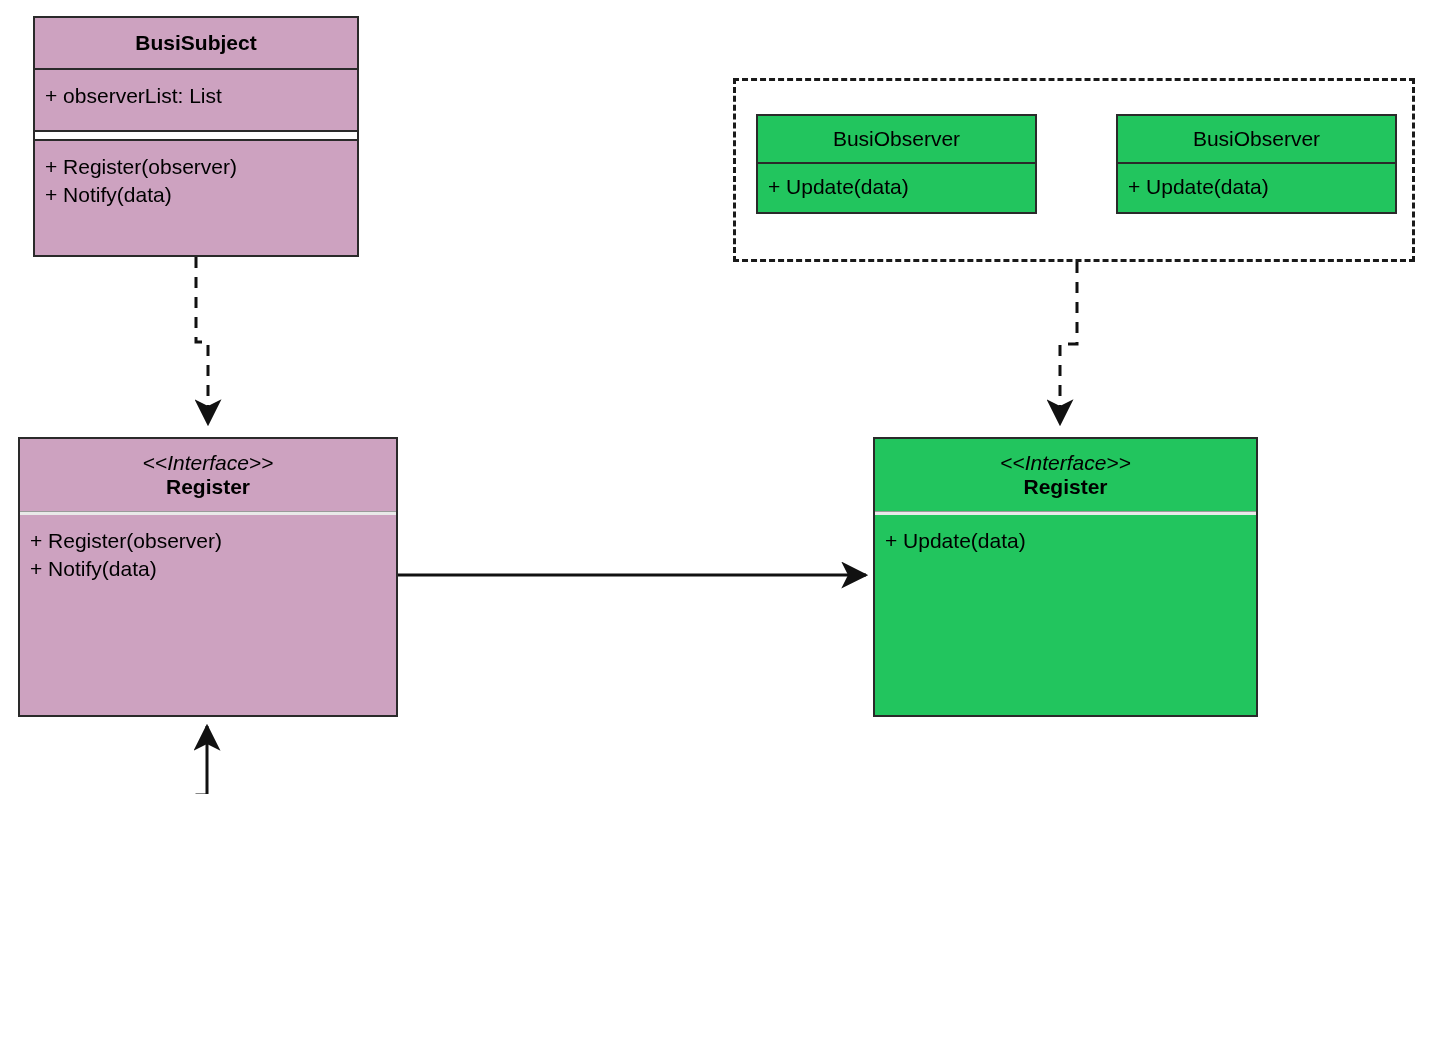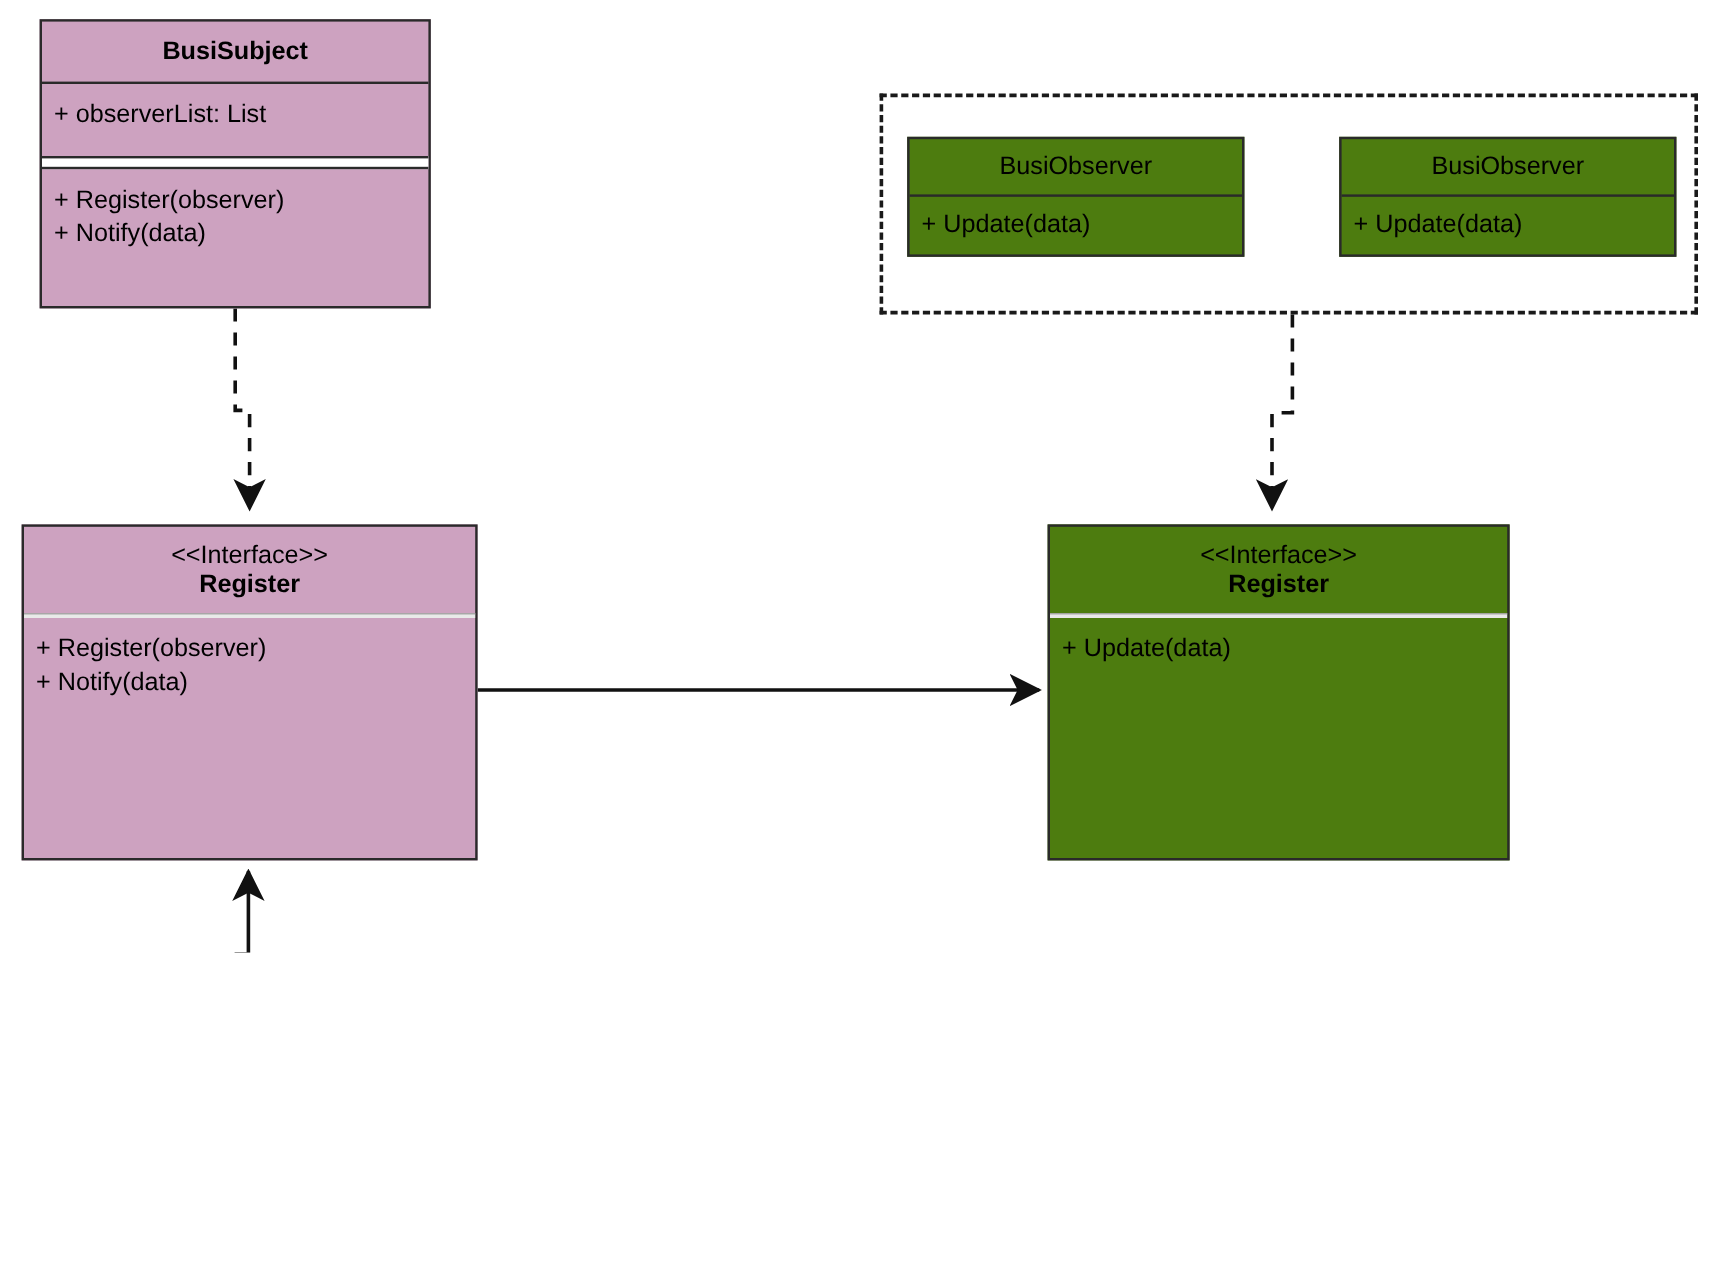--- a/index.html
+++ b/index.html
@@ -21,34 +21,35 @@
 
   
   .uml-box {
     position: absolute;
     box-sizing: border-box;
     border: 2px solid #2a2a2a;
     display: flex;
     flex-direction: column;
   }
   .uml-box.purple { background: #cda2c0; }
-  .uml-box.green  { background: #4d7c0f; }
+  .uml-box.green  { background: #22c55e; }
 
   .uml-title {
     box-sizing: border-box;
     display: flex;
     flex-direction: column;
     align-items: center;
     justify-content: center;
     text-align: center;
     color: #000000;
     line-height: 1.15;
     flex: none;
   }
   .uml-title .stereotype {
+    font-style: italic;
     font-weight: normal;
     font-size: 21px;
   }
   .uml-title .cls-name {
     font-weight: bold;
     font-size: 21px;
   }
   .uml-title .cls-name.plain {
     font-weight: normal;
   }

